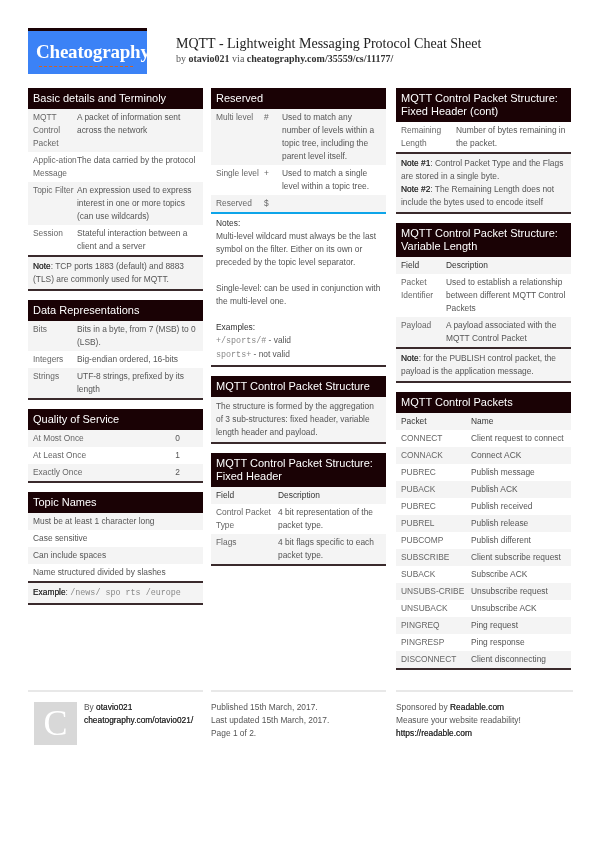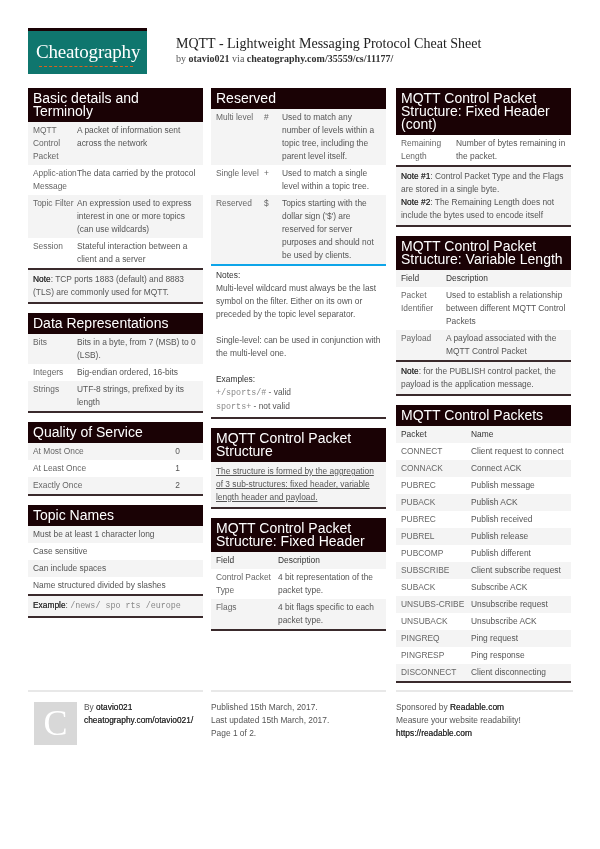--- a/index.html
+++ b/index.html
@@ -1,50 +1,50 @@
 <!DOCTYPE html>
 <html><head>
 <meta charset="utf-8">
 <style>
   * { box-sizing: border-box; margin: 0; padding: 0; }
   html, body { width: 600px; height: 849px; background: #ffffff; overflow: hidden; }
   body { font-family: "Liberation Sans", sans-serif; font-size: 8.4px; color: #555; position: relative; }
 
   .header { position: absolute; left: 28px; top: 28px; height: 46px; width: 560px; }
-  .logo { position: absolute; left: 0; top: 0; width: 119px; height: 46px; background: #0f766e; border-top: 3px solid #1a0205; }
+  .logo { position: absolute; left: 0; top: 0; width: 119px; height: 46px; background: #3b82f6; border-top: 3px solid #1a0205; font-weight: bold; }
   .logo-text { position: absolute; left: 8px; top: 10px; font-family: "Liberation Serif", serif; font-size: 19px; color: #ffffff; letter-spacing: -0.2px; }
   .logo-underline { position: absolute; left: 11px; top: 35px; width: 94px; height: 1px; border-bottom: 1px dashed #d9611b; }
   .title { position: absolute; left: 148px; top: 8px; font-family: "Liberation Serif", serif; font-size: 14px; color: #222; white-space: nowrap; }
   .subtitle { position: absolute; left: 148px; top: 25px; font-family: "Liberation Serif", serif; font-size: 10px; color: #555; white-space: nowrap; }
   .subtitle b { color: #333; }
 
   .col { position: absolute; top: 88px; width: 175px; }
   .col1 { left: 28px; }
   .col2 { left: 211px; }
   .col3 { left: 396px; }
 
   .box { margin-bottom: 9px; border-bottom: 2px solid #3a2a2c; }
-  .box-title { background: #1a0205; color: #fff; font-size: 14px; padding: 4px 5px; line-height: 13px; }
+  .box-title { background: #1a0205; color: #fff; font-size: 11px; padding: 4px 5px; line-height: 13px; }
   .row { display: flex; line-height: 13px; padding: 2px 5px; }
   .row:nth-child(odd) { background: #f4f4f4; }
   .row:nth-child(even) { background: #ffffff; }
   .c1 { width: 44px; flex-shrink: 0; color: #666; }
   .c2 { flex: 1; color: #555; }
   .qos .c1 { flex: 1; }
   .qos .c2 { width: 12px; flex: none; text-align: right; margin-right: 18px; }
   .wc .c1 { width: 48px; }
   .wc .cs { width: 18px; flex-shrink: 0; color: #666; }
   .f62 .c1 { width: 62px; }
   .f50 .c1 { width: 55px; }
   .f40 .c1 { width: 45px; }
   .pk .c1 { width: 70px; }
   .hdr .c1, .hdr .c2 { color: #333; }
   .note { background: #f4f4f4; padding: 3px 5px; line-height: 13px; border-top: 2px solid #3a2a2c; color: #555; }
   .note b { color: #333; font-weight: normal; text-shadow: 0 0 0.3px #333; }
-  .plain { background: #f4f4f4; padding: 3px 5px; line-height: 13px; color: #555; text-decoration: underline; }
+  .plain { background: #f4f4f4; padding: 3px 5px; line-height: 13px; color: #555; }
   .mono { font-family: "Liberation Mono", monospace; color: #888; }
   .notes-block { padding: 3px 5px; line-height: 13px; color: #555; border-top: 2px solid #0ea5e9; }
   .spacer { height: 13px; }
 
   .footer { position: absolute; top: 690px; left: 28px; width: 545px; height: 60px; }
   .fcol { position: absolute; top: 0; border-top: 2px solid #e8e8e8; padding-top: 9px; line-height: 13px; color: #555; font-size: 8.4px; }
   .fcol b { color: #333; font-weight: normal; text-shadow: 0 0 0.3px #333; }
   .fc1 { left: 0; width: 175px; }
   .fc2 { left: 183px; width: 175px; }
   .fc3 { left: 368px; width: 177px; }
@@ -158,21 +158,20 @@
           <span class="c2">Used to match any number of levels within a topic tree, including the parent level itself.</span>
         </div>
       <div class="row">
           <span class="c1">Single level</span>
           <span class="cs">+</span>
           <span class="c2">Used to match a single level within a topic tree.</span>
         </div>
       <div class="row">
           <span class="c1">Reserved</span>
           <span class="cs">$</span>
-          <span class="c2">Topics starting with the dollar sign ('$') are reserved for server purposes and should not be used by clients.</span>
         </div>
     </div>
     <div class="notes-block">
       <div style="color:#333">Notes:</div>
       <div>Multi-level wildcard must always be the last symbol on the filter. Either on its own or preceded by the topic level separator.</div>
       <div class="spacer"></div>
       <div>Single-level: can be used in conjunction with the multi-level one.</div>
       <div class="spacer"></div>
       <div style="color:#333">Examples:</div>
       <div><span class="mono">+/sports/#</span><span> - valid</span></div>

